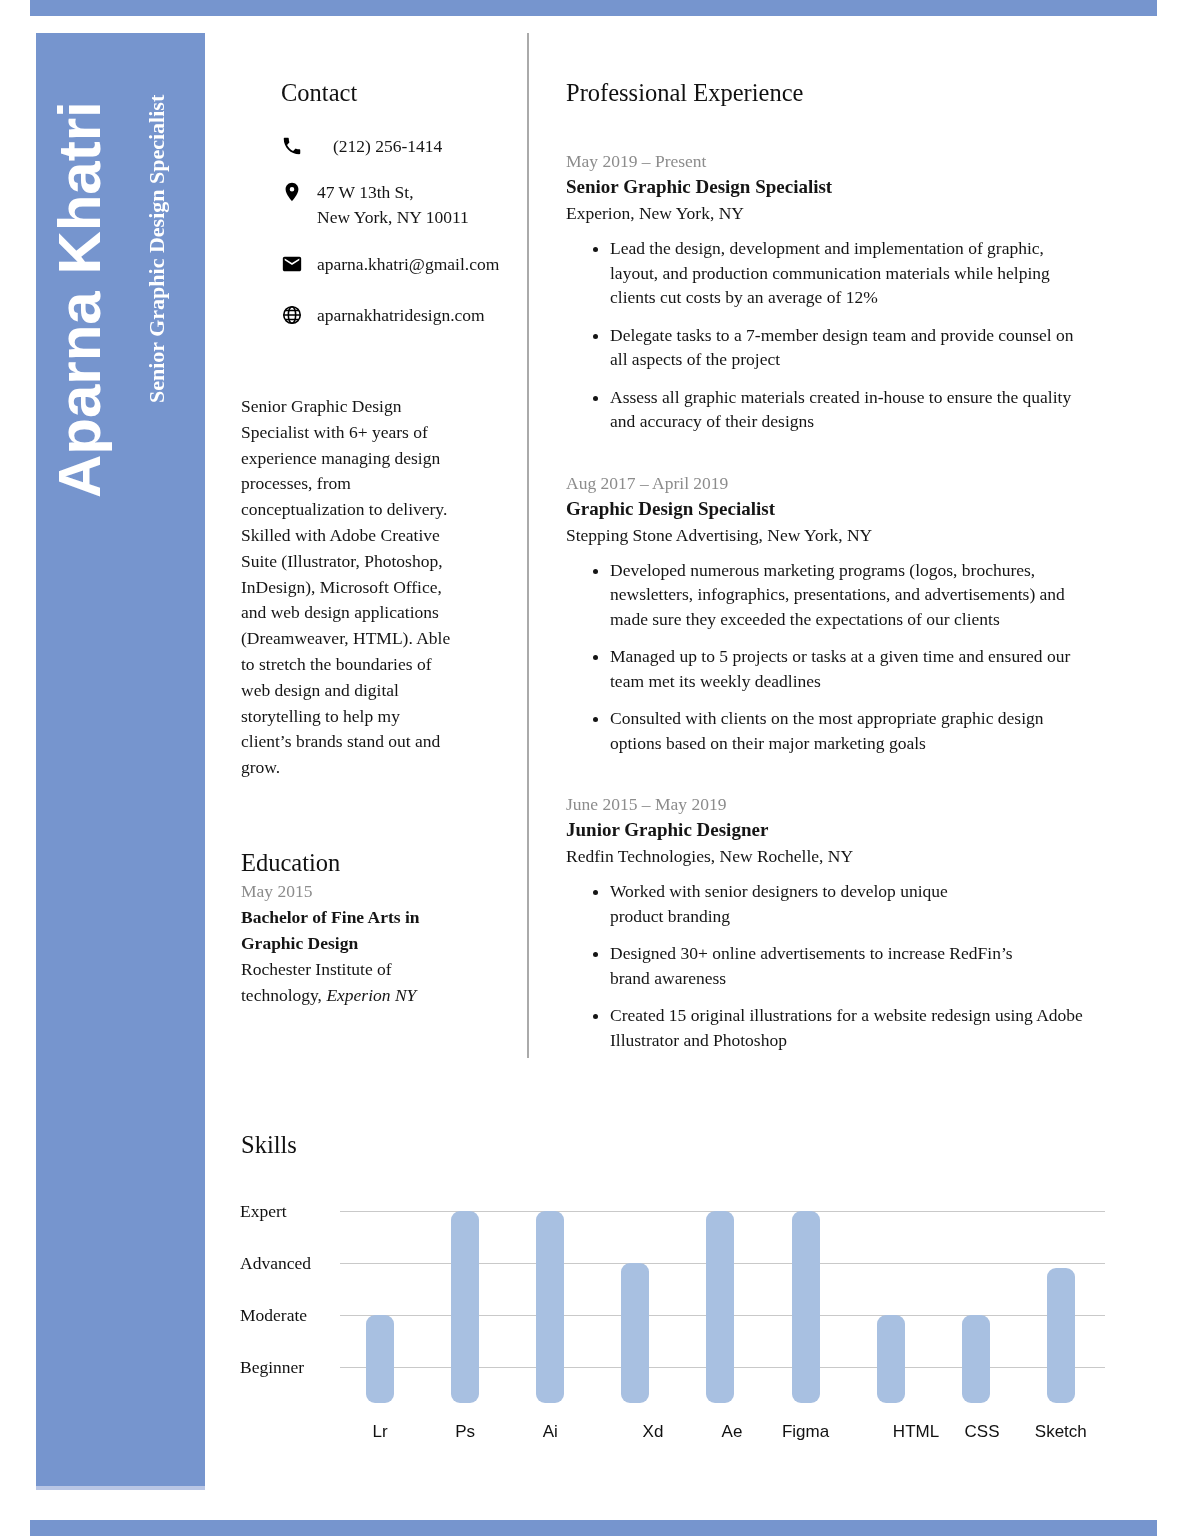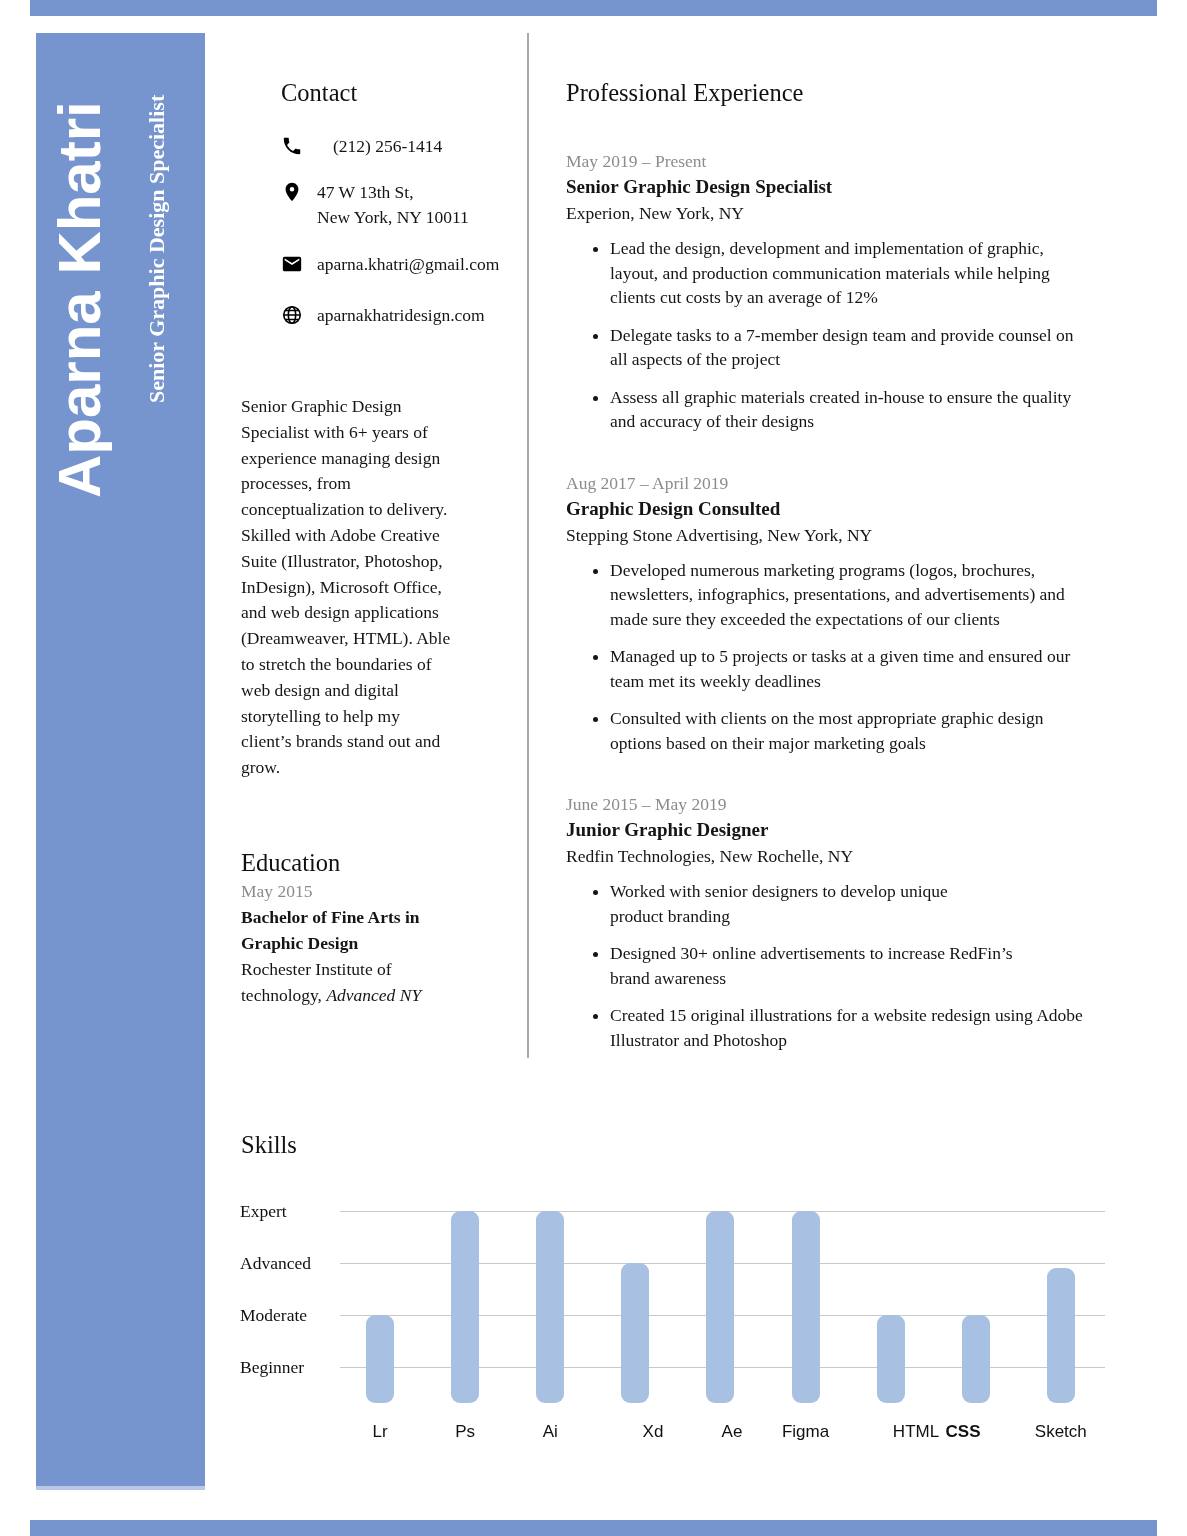--- a/index.html
+++ b/index.html
@@ -134,21 +134,21 @@
 client’s brands stand out and
 grow.</div>
   </div>
 
   <div class="edu-block">
     <h2 class="sec">Education</h2>
     <div class="edu-date">May 2015</div>
     <div class="edu-degree">Bachelor of Fine Arts in
 Graphic Design</div>
     <div class="edu-school"><span>Rochester Institute of
-technology, </span><span class="loc">Advanced NY</span></div>
+technology, </span><span class="loc">Experion NY</span></div>
   </div>
 
   <div class="right-col">
     <h2 class="sec">Professional Experience</h2>
 
     <div class="job">
       <div class="job-date">May 2019 – Present</div>
       <div class="job-title">Senior Graphic Design Specialist</div>
       <div class="job-company">Experion, New York, NY</div>
       <ul>
@@ -157,21 +157,21 @@
 clients cut costs by an average of 12%</li>
         <li>Delegate tasks to a 7-member design team and provide counsel on
 all aspects of the project</li>
         <li>Assess all graphic materials created in-house to ensure the quality
 and accuracy of their designs</li>
       </ul>
     </div>
 
     <div class="job">
       <div class="job-date">Aug 2017 – April 2019</div>
-      <div class="job-title">Graphic Design Consulted</div>
+      <div class="job-title">Graphic Design Specialist</div>
       <div class="job-company">Stepping Stone Advertising, New York, NY</div>
       <ul>
         <li>Developed numerous marketing programs (logos, brochures,
 newsletters, infographics, presentations, and advertisements) and
 made sure they exceeded the expectations of our clients</li>
         <li>Managed up to 5 projects or tasks at a given time and ensured our
 team met its weekly deadlines</li>
         <li>Consulted with clients on the most appropriate graphic design
 options based on their major marketing goals</li>
       </ul>
@@ -213,18 +213,18 @@
       <div class="chart-xlabel" style="left: 310.2px;">Ai</div>
       <div class="chart-bar" style="left: 381.3px; top: 73px; height: 140px; background: rgb(168, 192, 225);"></div>
       <div class="chart-xlabel" style="left: 413px;">Xd</div>
       <div class="chart-bar" style="left: 466.4px; top: 21px; height: 192px; background: rgb(168, 192, 225);"></div>
       <div class="chart-xlabel" style="left: 492px;">Ae</div>
       <div class="chart-bar" style="left: 551.5px; top: 21px; height: 192px; background: rgb(168, 192, 225);"></div>
       <div class="chart-xlabel" style="left: 565.5px;">Figma</div>
       <div class="chart-bar" style="left: 636.6px; top: 125px; height: 88px; background: rgb(168, 192, 225);"></div>
       <div class="chart-xlabel" style="left: 676px; text-align: center;">HTML</div>
       <div class="chart-bar" style="left: 721.7px; top: 125px; height: 88px; background: rgb(168, 192, 225);"></div>
-      <div class="chart-xlabel" style="left: 723px; font-weight: bold;">CSS</div>
+      <div class="chart-xlabel" style="left: 742px;">CSS</div>
       <div class="chart-bar" style="left: 806.8px; top: 78.2px; height: 134.8px; background: rgb(168, 192, 225);"></div>
       <div class="chart-xlabel" style="left: 820.8px;">Sketch</div>
     </div>
 
 </div>
 
 </body></html>

